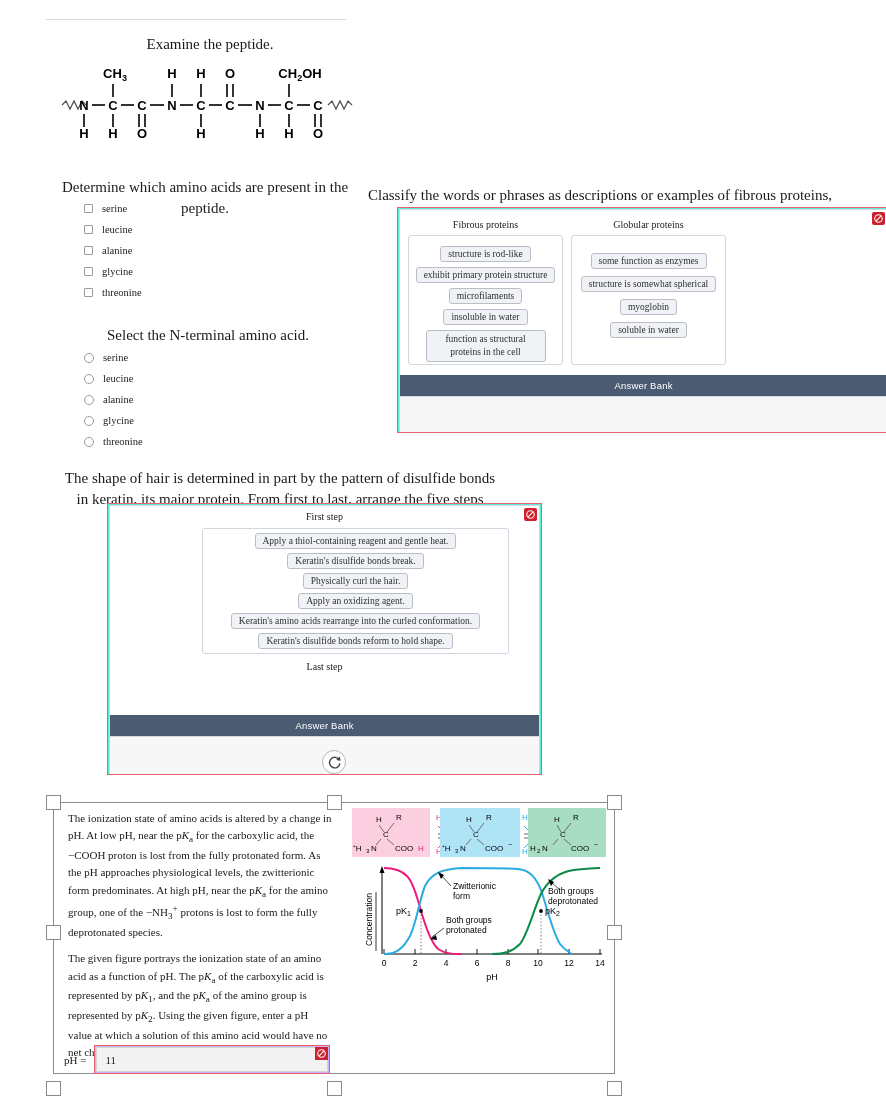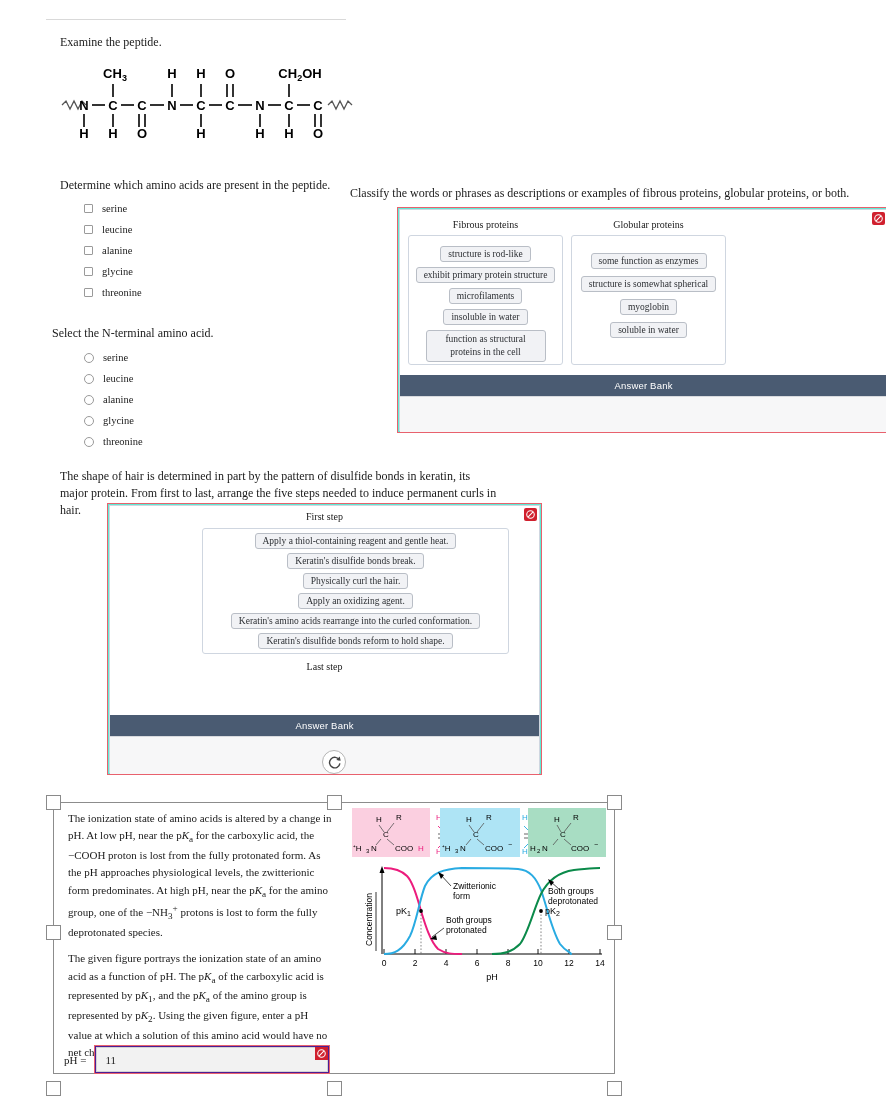--- a/index.html
+++ b/index.html
@@ -10,21 +10,21 @@
     font-family:"Liberation Serif", serif;
     color:#1a1a1a;
     overflow:hidden;
   }
   .abs { position:absolute; }
 
   
   #top-divider { left:46px; top:19px; width:300px; height:1px; background:#d9d9d9; }
 
   
-  .prompt { font-size:12px; line-height:1.42; color:#1a1a1a; }
+  .prompt { font-size:15px; line-height:1.42; color:#1a1a1a;text-align:center; }
 
   
   #peptide-fig { left:60px; top:58px; width:300px; height:90px; }
   #peptide-fig svg { display:block; }
 
   
   .choice-row { display:flex; align-items:center; height:21px; }
   .cbox {
     width:9px; height:9px; border:1px solid #9a9a9a; background:#fff;
     margin-right:9px; flex:none; border-radius:1px;
@@ -74,21 +74,21 @@
     position:absolute; width:15px; height:15px; background:#fff;
     border:1px solid #8a8a8a;
   }
   .qtext { font-size:11px; line-height:1.58; text-align:left; }
   .qtext p { margin:0 0 9px 0; }
   i.v { font-style:italic; }
 
   
   #ph-row { left:64px; top:1044px; width:266px; height:31px; display:flex; align-items:center; }
   #ph-label { font-size:11px; margin-right:8px; }
-  .ph-input-outer { position:relative; flex:1; border:1px solid #e8616d; background:#4c1d95; padding:1px; }
+  .ph-input-outer { position:relative; flex:1; border:1px solid #e8616d; background:#c4b5fd; padding:1px; }
   .ph-input {
     width:100%; height:25px; border:1px solid #d3d3d3; background:#f2f2f2;
     font-family:"Liberation Serif", serif; font-size:11px; color:#222;
     padding:0 8px; outline:none;
   }
   .ph-badge { position:absolute; right:1px; top:1px; width:13px; height:13px;
     background:#d0202e; display:flex; align-items:center; justify-content:center; }
 
   
   #figure-panel { left:352px; top:806px; width:256px; height:182px; }
@@ -186,21 +186,21 @@
   <div class="choice-row">
     <span class="cbox"></span>
     <span class="choice-label">glycine</span>
   </div>
   <div class="choice-row">
     <span class="cbox"></span>
     <span class="choice-label">threonine</span>
   </div>
 </div>
 
-<div class="abs prompt" style="left:52px; top:325px; width:290px;">Select the N-terminal amino acid.</div>
+<div class="abs prompt" style="left:63px; top:325px; width:290px;">Select the N-terminal amino acid.</div>
 
 <div class="abs" id="n-terminal-options" style="left:84px; top:347px; width:200px;">
   <div class="choice-row">
     <span class="rbox"></span>
     <span class="choice-label">serine</span>
   </div>
   <div class="choice-row">
     <span class="rbox"></span>
     <span class="choice-label">leucine</span>
   </div>

